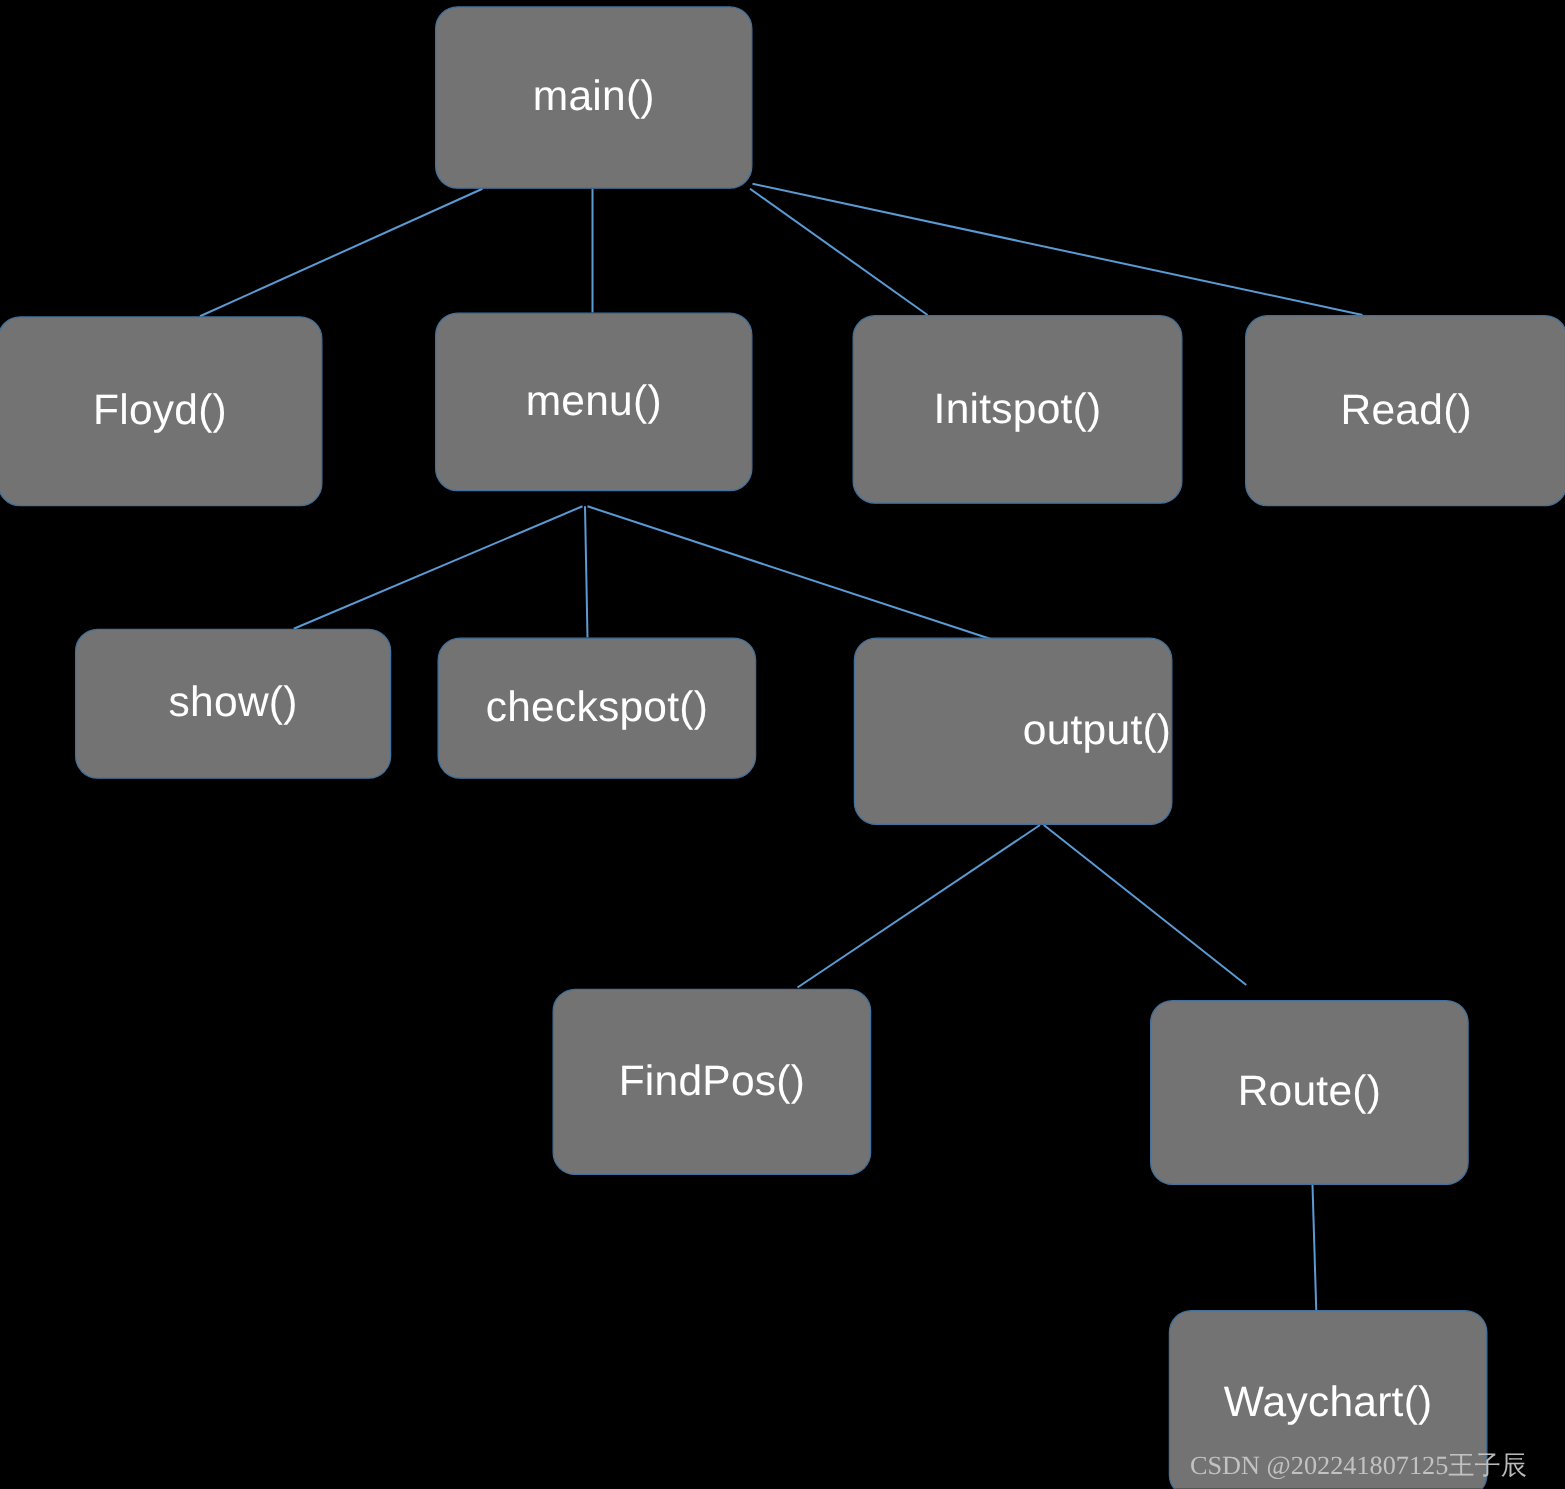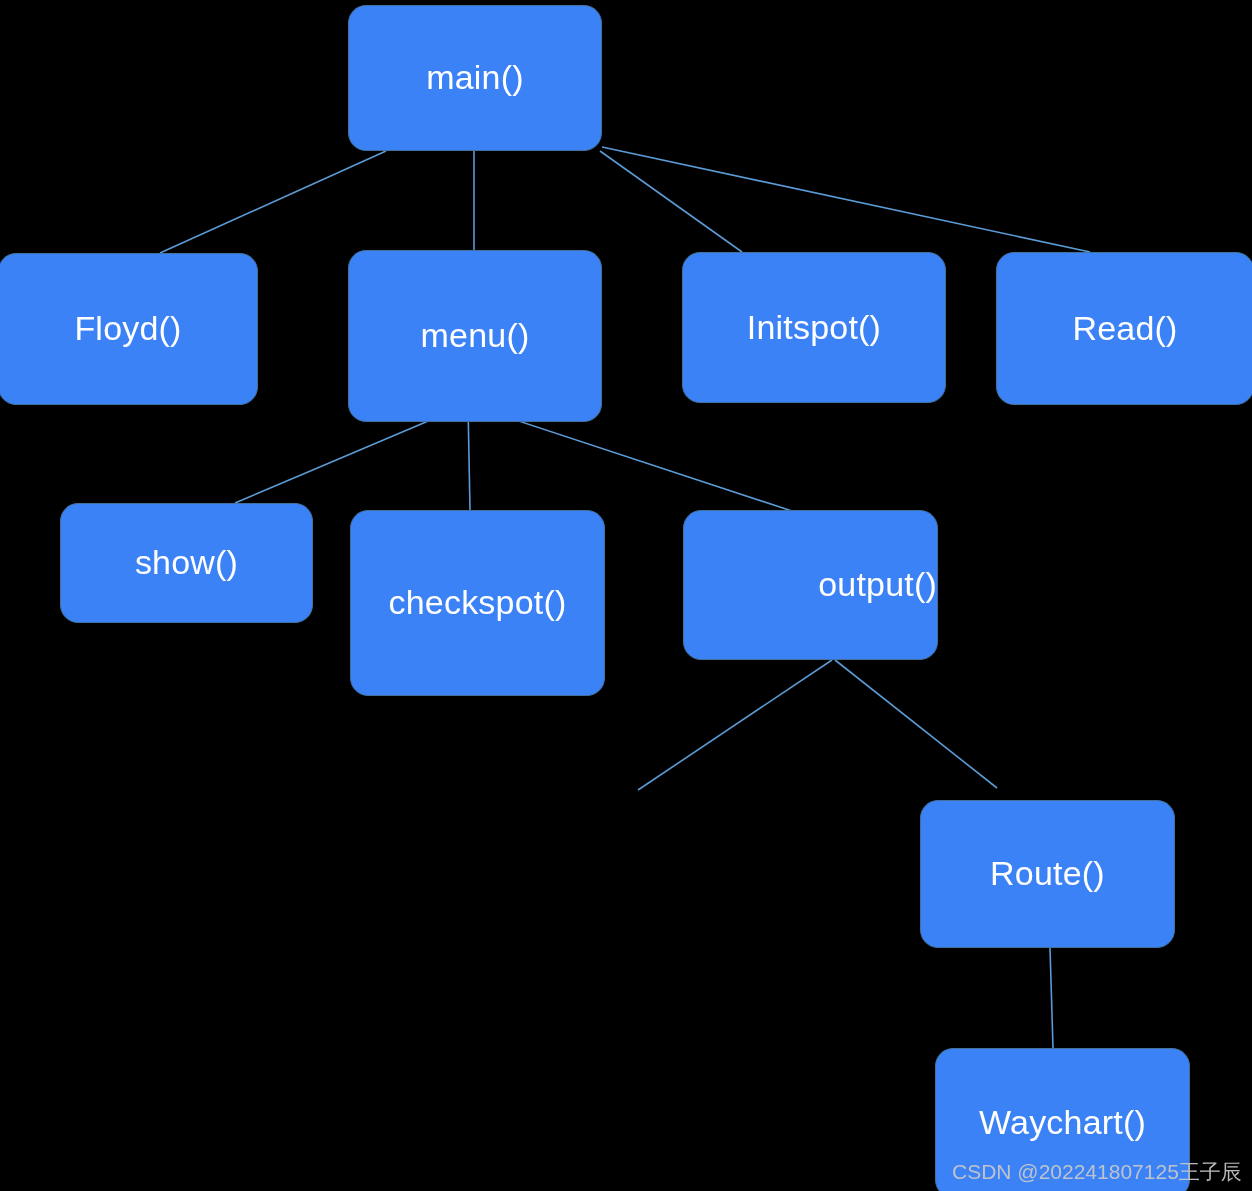--- a/index.html
+++ b/index.html
@@ -23,39 +23,39 @@
     position: absolute;
     left: 0;
     top: 0;
     width: 1252px;
     height: 1191px;
     pointer-events: none;
   }
   .node {
     position: absolute;
     box-sizing: border-box;
-    background: #3b82f6;
+    background: #737373;
     border: 1.4px solid #41719C;
     border-radius: 18px;
     color: #FFFFFF;
     display: flex;
     align-items: center;
     justify-content: center;
     font-size: 34px;
     font-weight: 400;
     letter-spacing: 0.2px;
     text-align: center;
     line-height: 1.1;
     z-index: 2;
   }
   .watermark {
     position: absolute;
     color: #C9C9C9;
     font-size: 21px;
-    font-family: Liberation Sans, sans-serif;
+    font-family: Liberation Serif, serif;
     white-space: nowrap;
     z-index: 3;
     opacity: 0.92;
   }
 </style>
 </head>
 <body>
 
 <div id="canvas">
   <svg id="edges" viewBox="0 0 1252 1191" xmlns="http://www.w3.org/2000/svg">
@@ -69,37 +69,40 @@
       <line x1="832" y1="660" x2="638" y2="790" stroke="#5B9BD5" stroke-width="1.6"></line>
       <line x1="835" y1="660" x2="997" y2="788" stroke="#5B9BD5" stroke-width="1.6"></line>
       <line x1="1050" y1="948" x2="1053" y2="1048" stroke="#5B9BD5" stroke-width="1.6"></line>
     </svg>
 <div class="node" style="left: 348px; top: 5px; width: 254px; height: 146px;">
       <span>main()</span>
     </div>
     <div class="node" style="left: -2px; top: 253px; width: 260px; height: 152px;">
       <span>Floyd()</span>
     </div>
-    <div class="node" style="left: 348px; top: 250px; width: 254px; height: 172px; text-align: center;">
+    <div class="node" style="left: 348px; top: 250px; width: 254px; height: 143px; text-align: center;">
       <span>menu()</span>
     </div>
     <div class="node" style="left: 682px; top: 252px; width: 264px; height: 151px;">
       <span>Initspot()</span>
     </div>
     <div class="node" style="left: 996px; top: 252px; width: 258px; height: 153px;">
       <span>Read()</span>
     </div>
     <div class="node" style="left: 60px; top: 503px; width: 253px; height: 120px;">
       <span>show()</span>
     </div>
-    <div class="node" style="left: 350px; top: 510px; width: 255px; height: 186px;">
+    <div class="node" style="left: 350px; top: 510px; width: 255px; height: 113px;">
       <span>checkspot()</span>
     </div>
     <div class="node" style="left: 683px; top: 510px; width: 255px; height: 150px; justify-content: flex-end;">
       <span>output()</span>
+    </div>
+    <div class="node" style="left: 442px; top: 791px; width: 255px; height: 149px;">
+      <span>FindPos()</span>
     </div>
     <div class="node" style="left: 920px; top: 800px; width: 255px; height: 148px;">
       <span>Route()</span>
     </div>
     <div class="node" style="left: 935px; top: 1048px; width: 255px; height: 150px;">
       <span>Waychart()</span>
     </div>
     <div class="watermark" style="left: 952px; top: 1158px; color: rgb(201, 201, 201);">CSDN @202241807125王子辰</div>
   </div>
 

